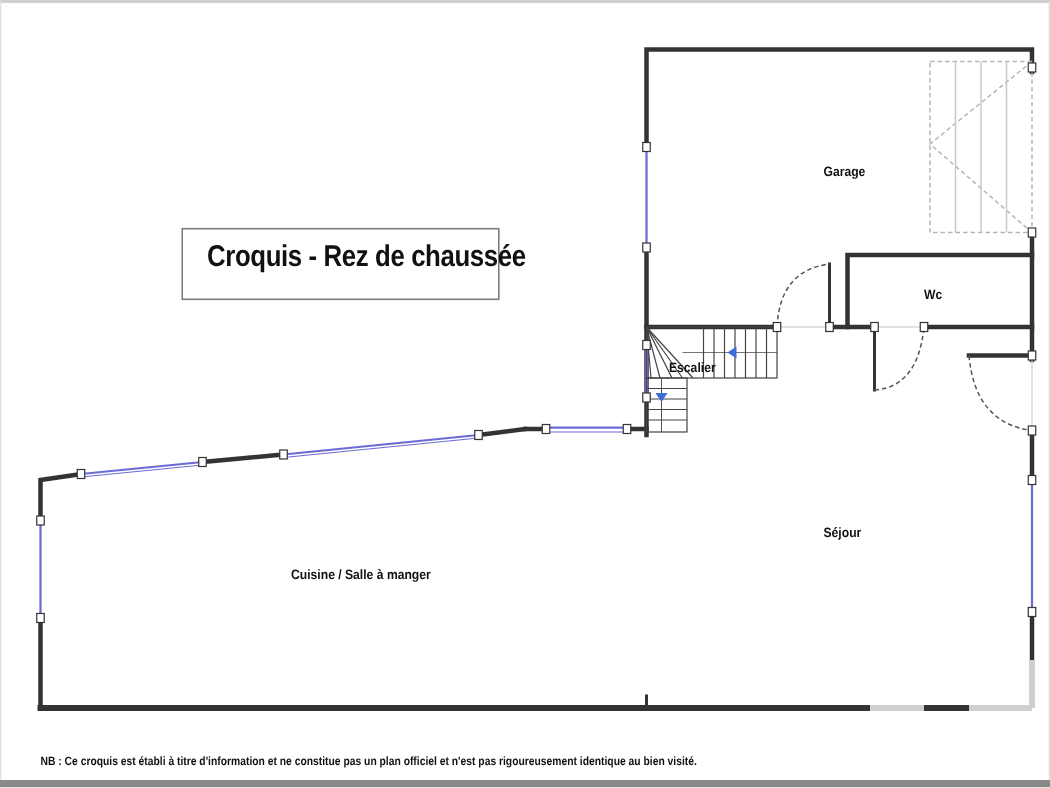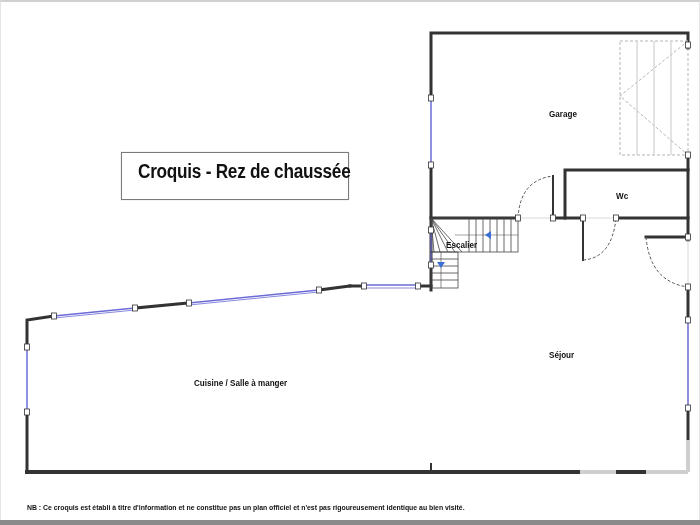--- a/index.html
+++ b/index.html
@@ -15,21 +15,21 @@
       border-top: 2px solid #d0d0d0;
       border-left: 1px solid #e4e4e4;
       border-right: 1px solid #e4e4e4;
     }
     .bottom-bar {
       position: absolute; left: 0; top: 520px; width: 700px; height: 5px;
       background: #8a8a8a;
     }
     svg.plan { position: absolute; left: 0; top: 0; }
     .title-box {
-      position: absolute; left: 121px; top: 152px; width: 228px; height: 48px;
+      position: absolute; left: 121px; top: 152px; width: 212px; height: 48px;
       border: 1px solid #7a7a7a; box-sizing: border-box;
       background: #fff;
       box-shadow: 0 0 1px #bbb;
     }
     .title-text {
       position: absolute; left: 16px; top: 7px;
       font-size: 20px; font-weight: bold; color: #111;
       letter-spacing: -0.3px;
       white-space: nowrap;
       transform: scaleX(0.86); transform-origin: left center;

